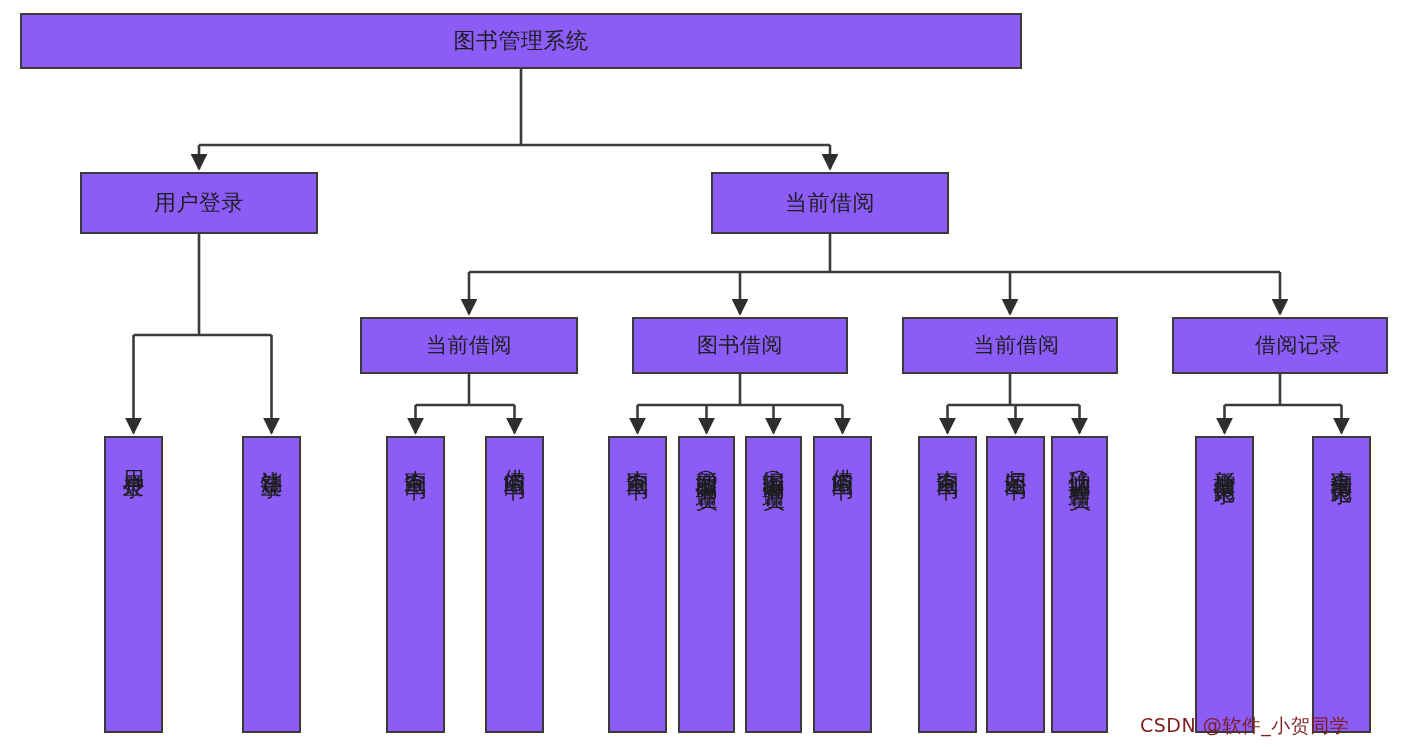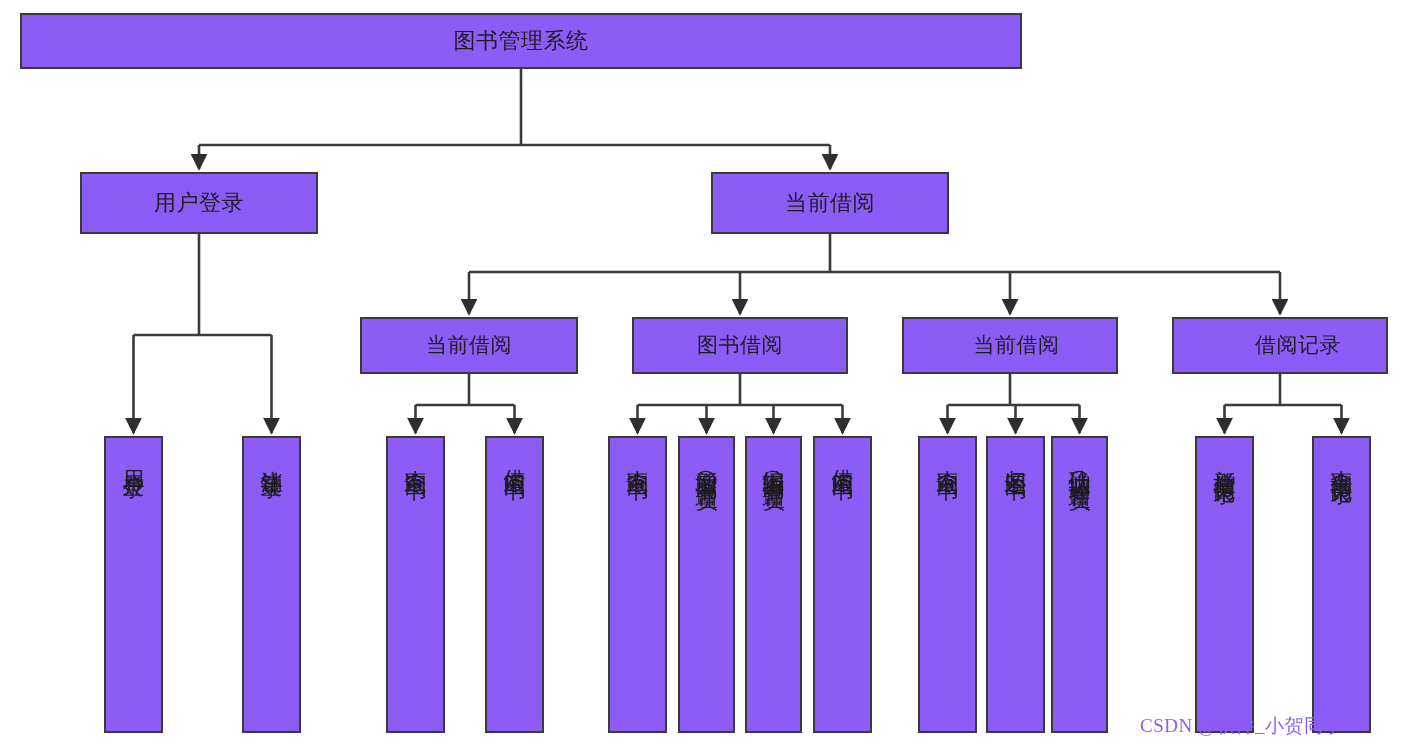--- a/index.html
+++ b/index.html
@@ -173,14 +173,14 @@
     <span class="label">确认归还（管理员）</span>
   </div>
 
   <div class="node vertical" style="left: 1195px; top: 436px; width: 59px; height: 297px;">
     <span class="label">新增借阅记录</span>
   </div>
   <div class="node vertical" style="left: 1312px; top: 436px; width: 59px; height: 297px;">
     <span class="label">查询借阅记录</span>
   </div>
 
-  <div class="watermark" style="left: 1140px; top: 713px; color: #8b5cf6; font-family: Liberation Serif, serif;">CSDN @软件_小贺同学</div>
+  <div class="watermark" style="left: 1140px; top: 713px; color: #7f1d1d;">CSDN @软件_小贺同学</div>
 </div>
 
 </body></html>

